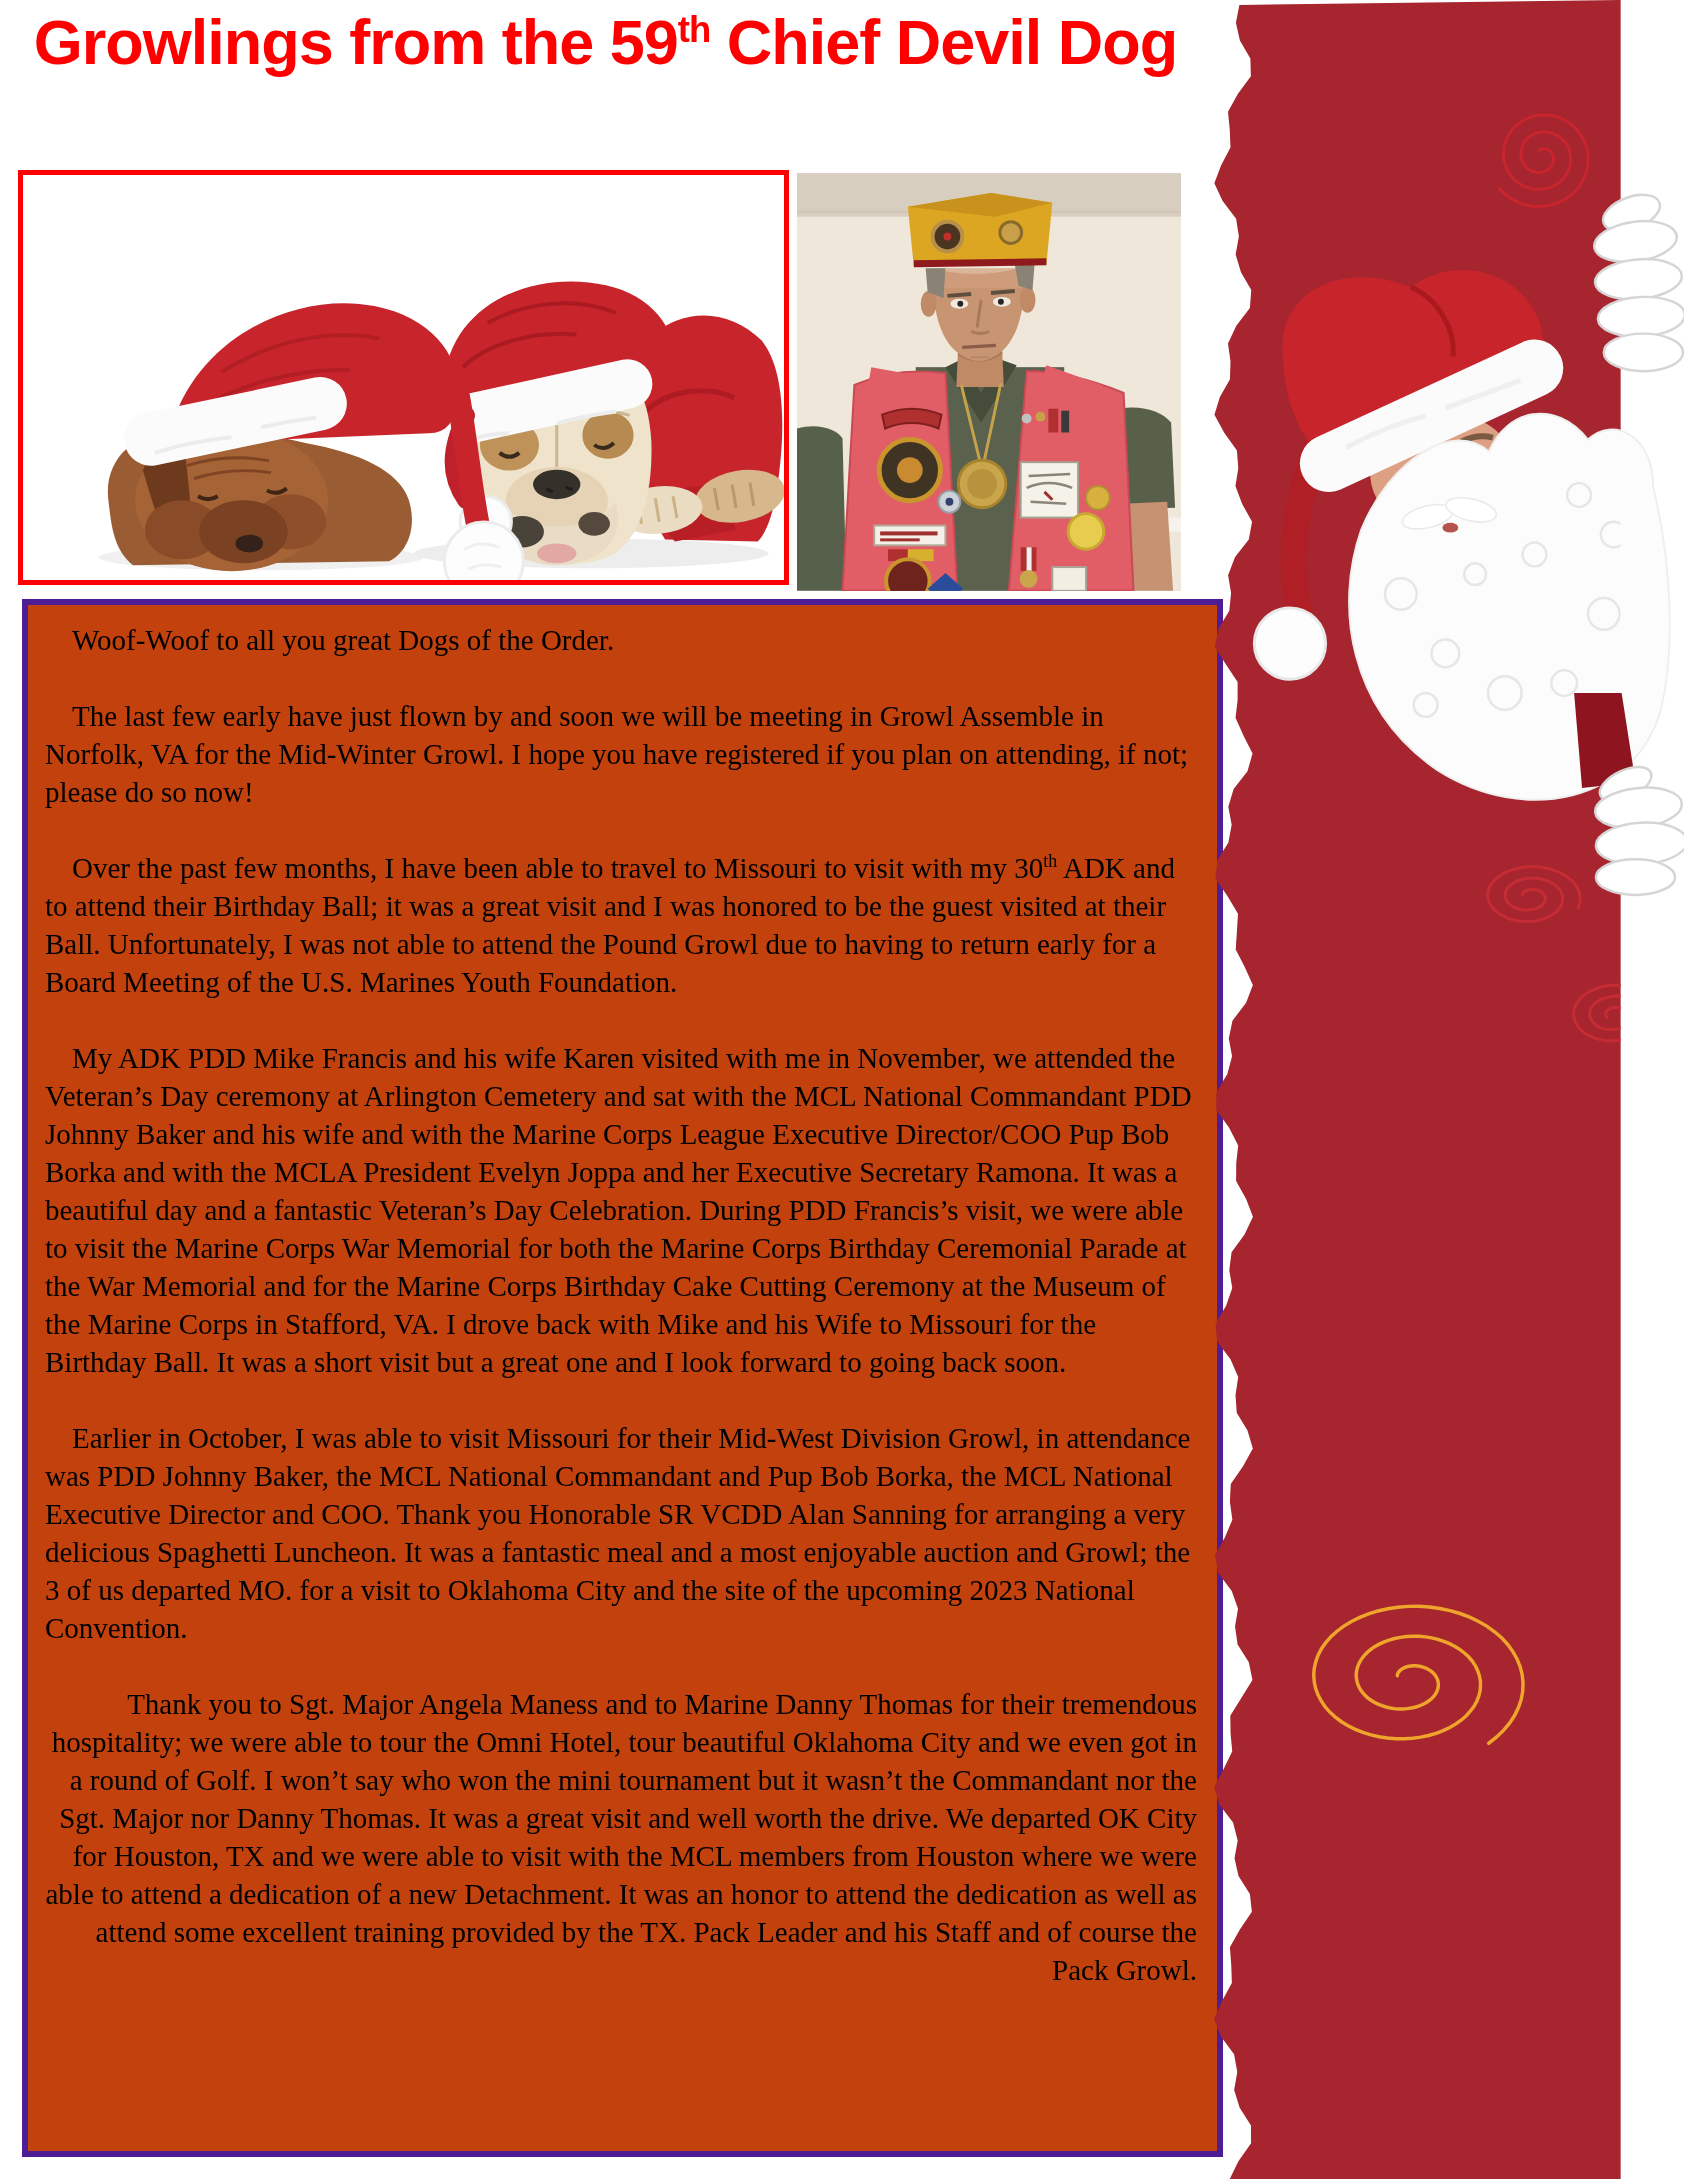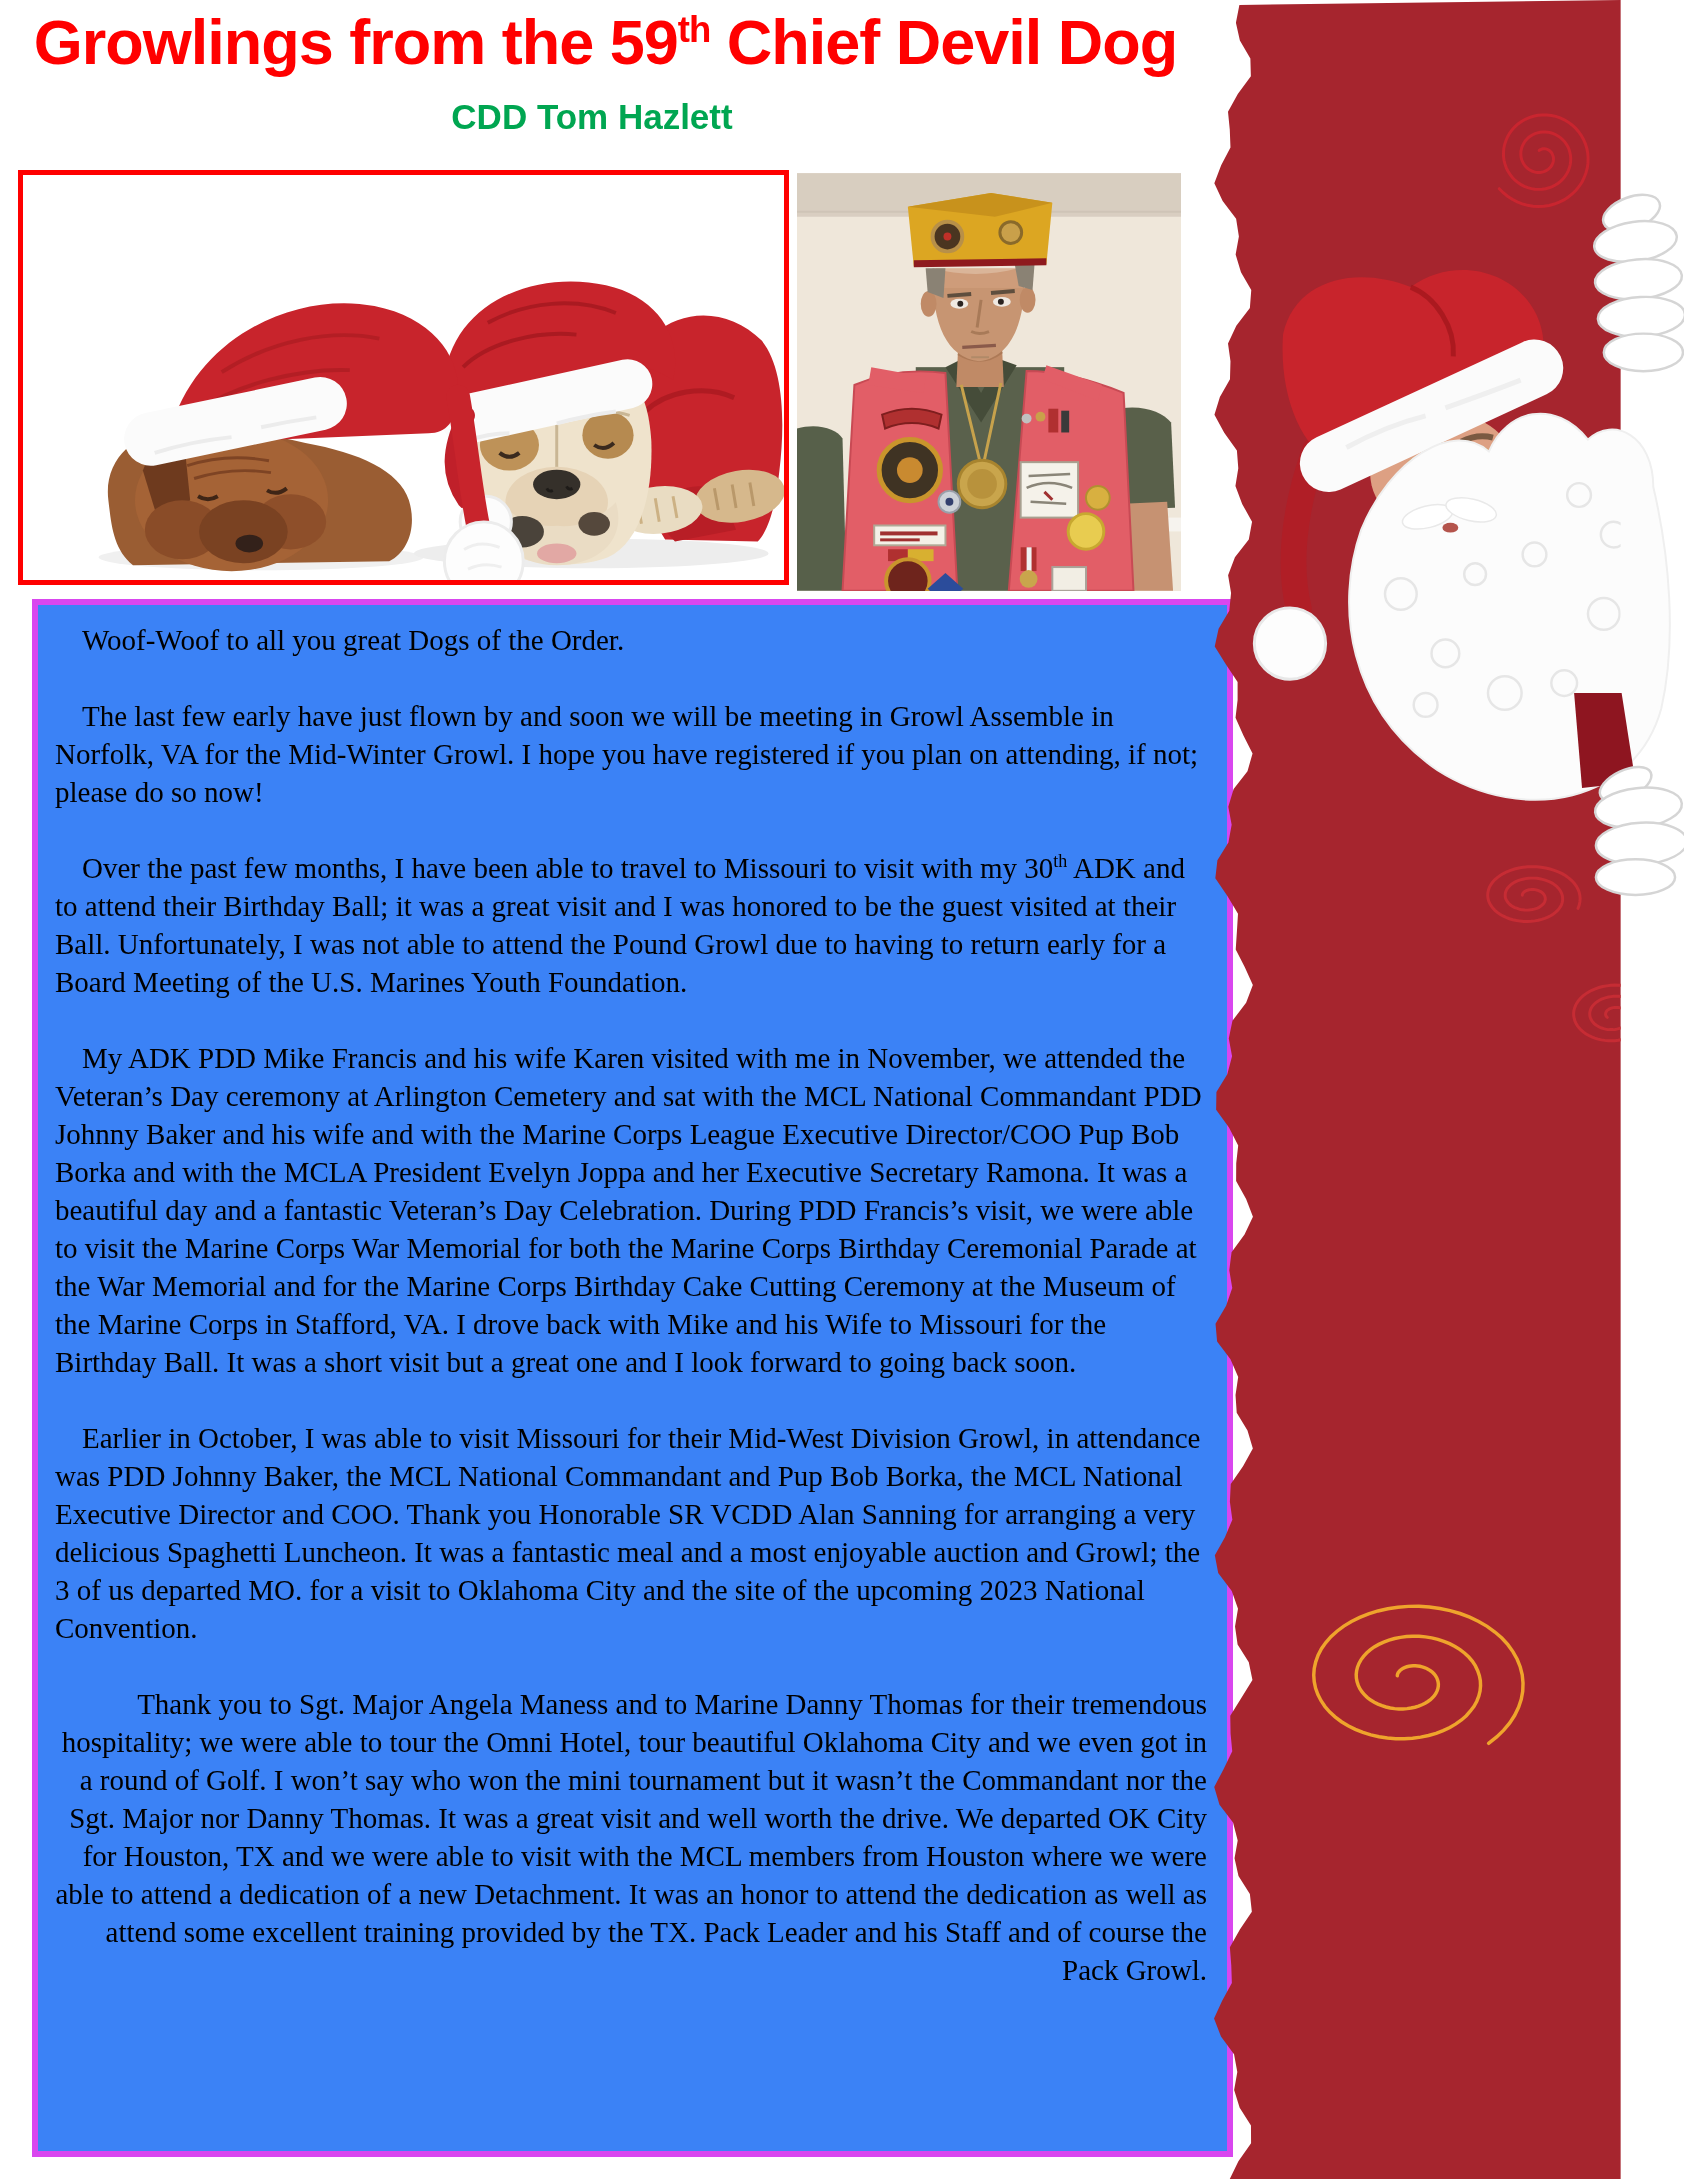--- a/index.html
+++ b/index.html
@@ -12,36 +12,35 @@
   .title sup{font-size:58%;vertical-align:super;}
   .byline{position:absolute;left:0;top:97px;width:1184px;text-align:center;
           font-family:"Liberation Sans", sans-serif;font-weight:bold;
           font-size:35px;color:var(--green,#00A651);}
   
   .dogs-photo{position:absolute;left:18px;top:170px;width:761px;height:405px;
               border:5px solid var(--border-red,#FF0000);background:#fff;}
   .man-photo{position:absolute;left:797px;top:173px;width:384px;height:418px;background:#EFE7DA;}
   .dogs-photo svg,.man-photo svg{display:block;}
   
-  .textbox{position:absolute;left:32px;top:599px;width:1152px;height:1530px;
-           border:6px solid #d946ef;padding:16px 20px 0 17px;background:#3b82f6;
+  .textbox{position:absolute;left:22px;top:599px;width:1152px;height:1530px;
+           border:6px solid #4c1d95;padding:16px 20px 0 17px;background:#c2410c;
            color:#000;font-size:29px;line-height:38px;overflow:hidden;}
   .textbox p{margin:0 0 38px 0;text-indent:27px;}
   .textbox p:last-child{margin-bottom:0;text-align:right;}
   .textbox sup{font-size:62%;vertical-align:super;line-height:0;}
   
   .sidebar{position:absolute;left:1188px;top:0;width:496px;height:2179px;}
 </style>
 </head>
 <body>
 
 <div class="page">
 
   <div class="title"><span>Growlings from the 59</span><sup>th</sup><span> Chief Devil Dog</span></div>
-  <div class="byline">CDD Tom Hazlett</div>
 
   <div class="dogs-photo">
     <svg width="761" height="405" viewBox="0 0 769 411">
       <rect x="0" y="0" width="769" height="411" fill="#ffffff"></rect>
       <ellipse cx="240" cy="388" rx="165" ry="13" fill="#F0F0F0"></ellipse>
       <ellipse cx="575" cy="384" rx="180" ry="15" fill="#EDEDED"></ellipse>
 
       <g>
         <path d="M612,215 C622,142 700,120 748,168 C770,195 772,250 766,300 C762,338 754,362 744,372 L650,370 C625,330 607,270 612,215 Z" fill="#C8242C"></path>
         <path d="M640,350 C650,318 682,308 707,322 L722,360 L660,372 Z" fill="#B81E26"></path>

